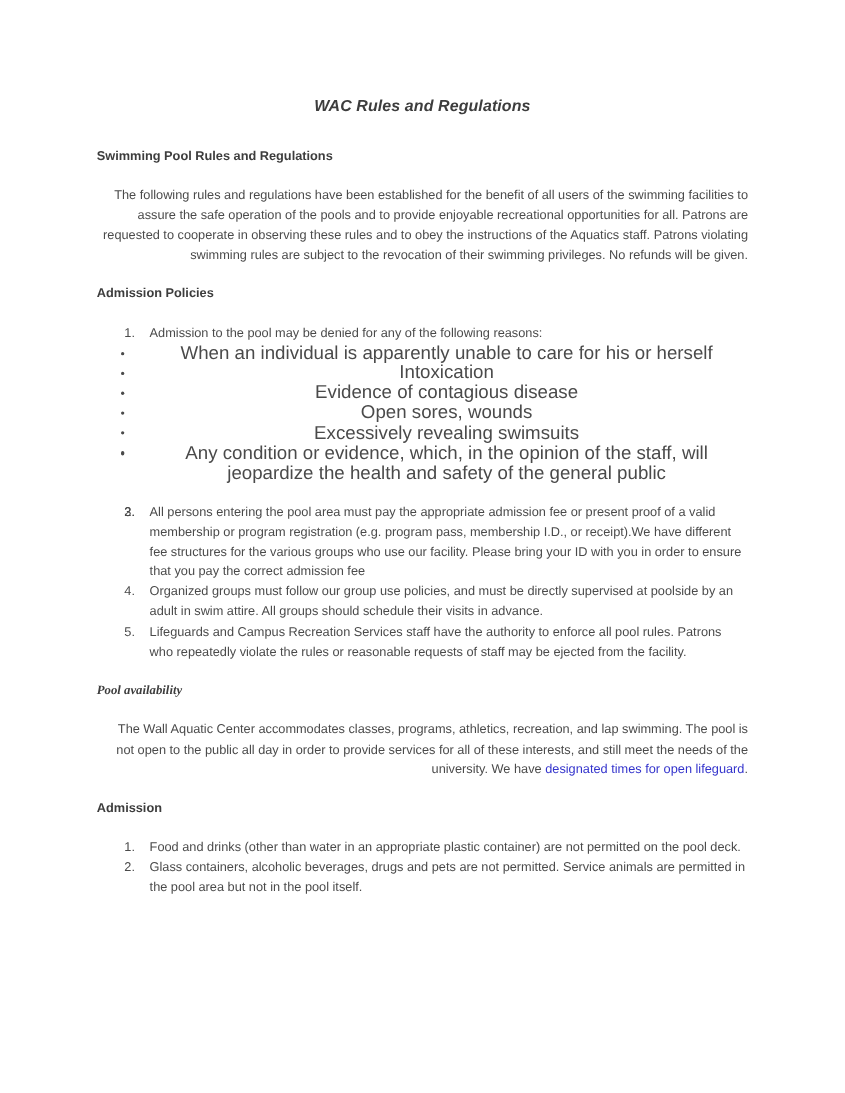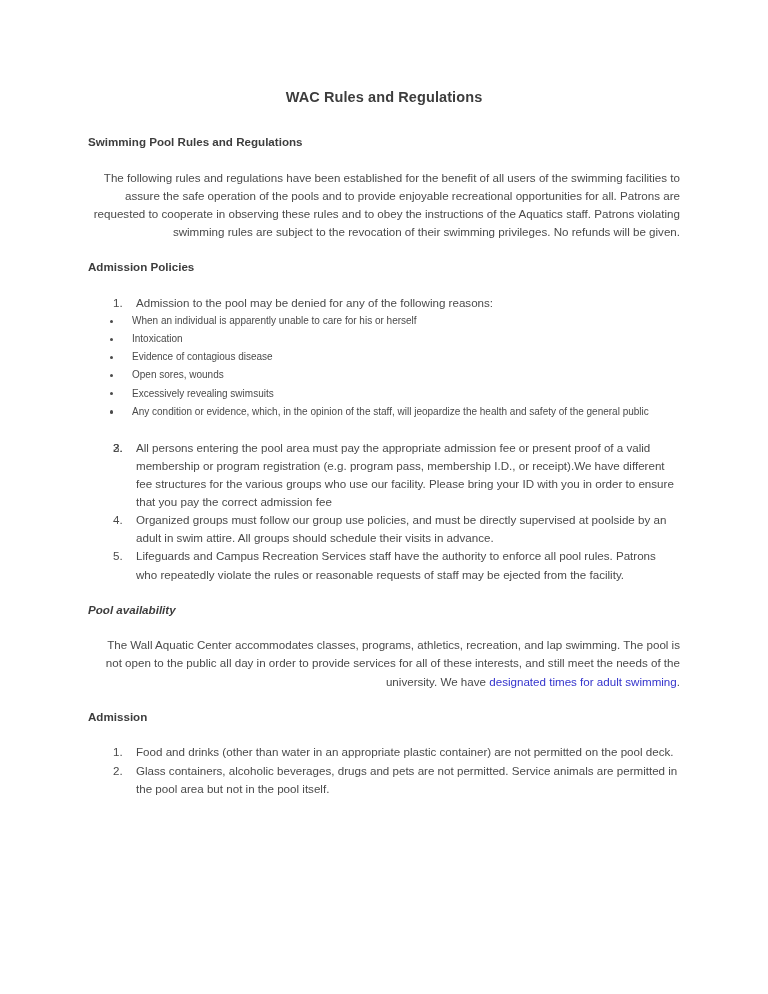--- a/index.html
+++ b/index.html
@@ -24,30 +24,32 @@
     padding: 88px 88px 0 88px;
   }
   .doc-title {
     text-align: center;
     font-size: 14.5px;
     font-weight: bold;
     color: #3d3d3d;
     letter-spacing: 0.1px;
     margin: 0 0 28px 0;
     line-height: 1.25;
+    font-style: italic;
   }
   .section-heading {
     font-size: 11.6px;
     font-weight: bold;
     color: #3d3d3d;
     line-height: 1.45;
     margin: 0;
   }
   .section-heading.italic {
     font-style: italic;
+    font-family: Liberation Serif, serif;
   }
   .body-par {
     font-size: 11.6px;
     line-height: 18.1px;
     color: #4a4a4a;
     margin: 0;
     text-align: right;
   }
   .gap-par { height: 18px; }
 
@@ -75,23 +77,24 @@
     color: #4a4a4a;
   }
   ul.bul-list {
     list-style: none;
     margin: 0;
     padding: 0;
   }
   ul.bul-list > li {
     position: relative;
     padding-left: 44px;
-    font-size: 10px;
-    line-height: 18.1px;
-    color: #4a4a4a;
+    font-size: 17px;
+    line-height: 18.1px;
+    color: #4a4a4a;
+    text-align: center;
   }
   ul.bul-list > li > .bullet {
     position: absolute;
     left: 22px;
     top: 7.5px;
     width: 3.4px;
     height: 3.4px;
     border-radius: 50%;
     background: #4a4a4a;
   }
@@ -173,21 +176,21 @@
       <span>Lifeguards and Campus Recreation Services staff have the authority to enforce all pool rules. Patrons who repeatedly violate the rules or reasonable requests of staff may be ejected from the facility.</span>
     </li>
   </ol>
 
   <div class="gap-par"></div>
 
   <div class="section-heading italic">Pool availability</div>
 
   <div class="gap-par"></div>
 
-  <p class="body-par"><span>The Wall Aquatic Center accommodates classes, programs, athletics, recreation, and lap swimming. The pool is not open to the public all day in order to provide services for all of these interests, and still meet the needs of the university. We have </span><a class="link" href="#">designated times for adult swimming</a><span>.</span></p>
+  <p class="body-par"><span>The Wall Aquatic Center accommodates classes, programs, athletics, recreation, and lap swimming. The pool is not open to the public all day in order to provide services for all of these interests, and still meet the needs of the university. We have </span><a class="link" href="#">designated times for open lifeguard</a><span>.</span></p>
 
   <div class="gap-par"></div>
 
   <div class="section-heading">Admission</div>
 
   <div class="gap-par"></div>
 
   <ol class="num-list">
     <li>
       <span class="marker">1.</span>

